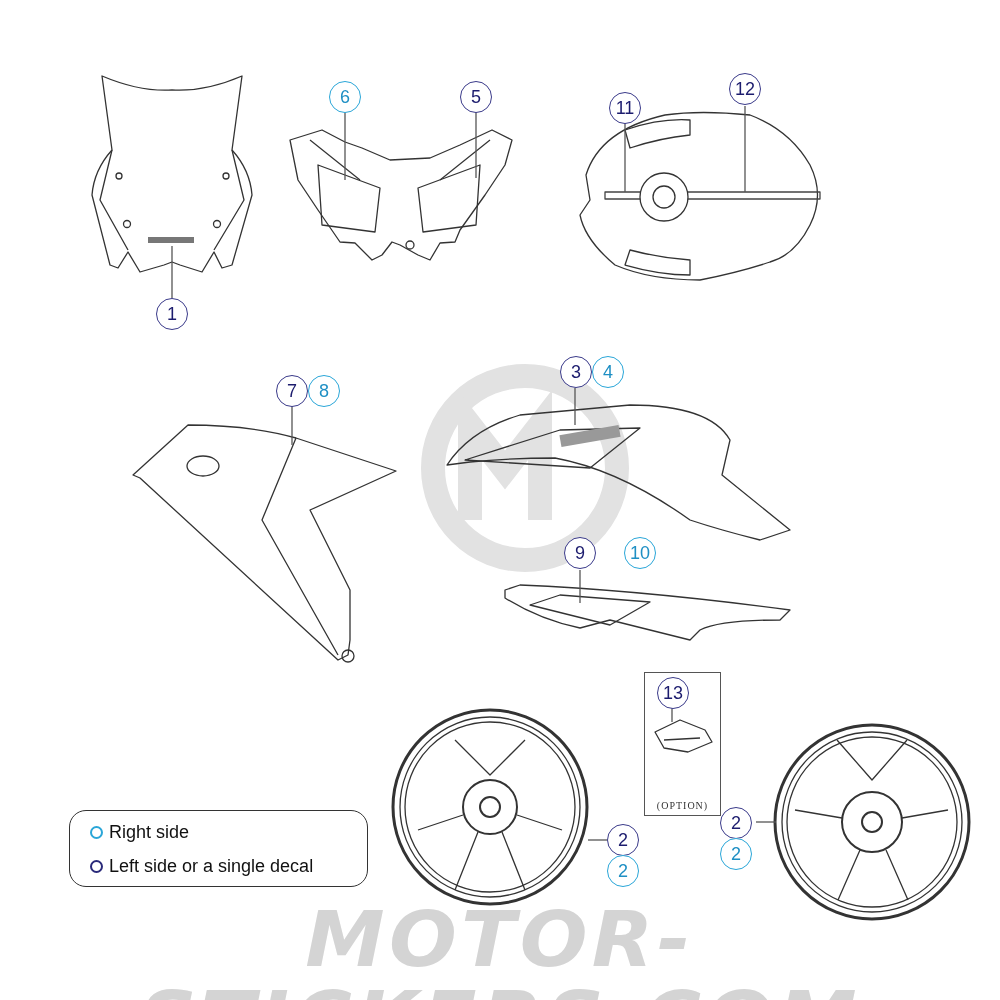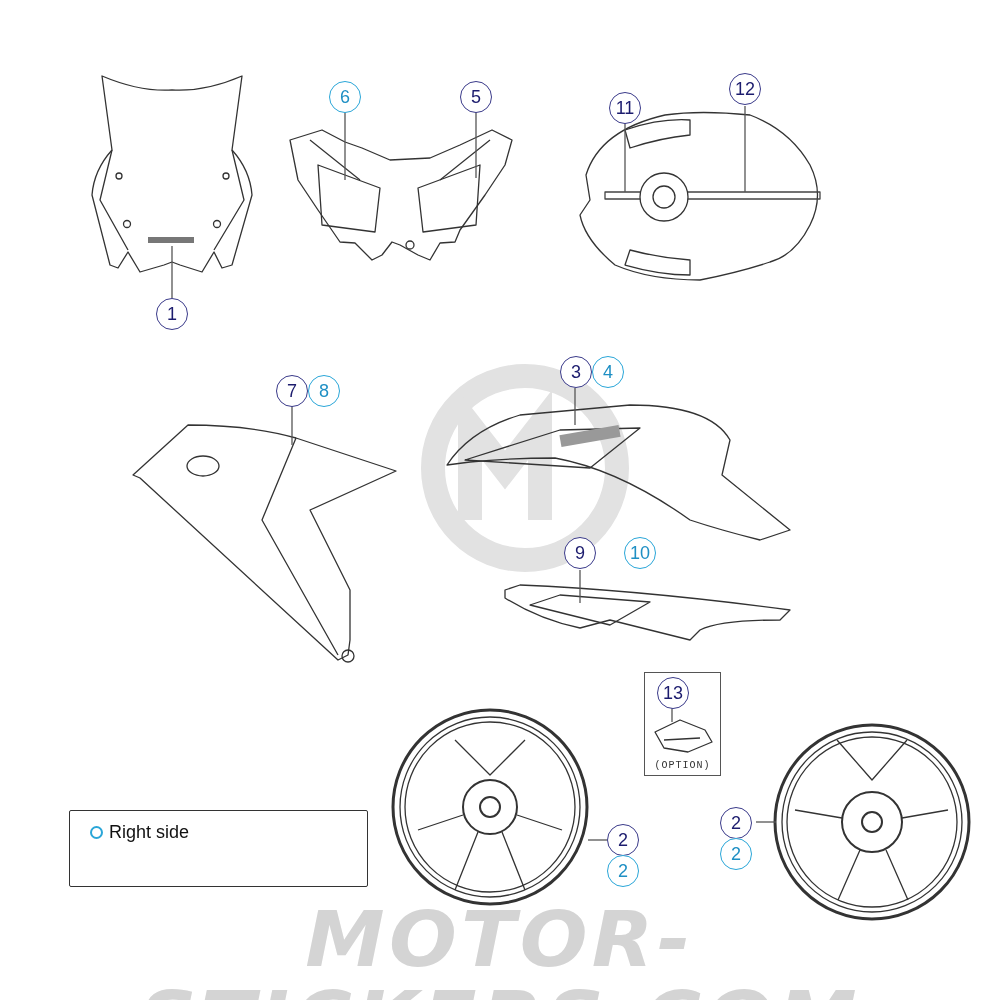--- a/index.html
+++ b/index.html
@@ -1,25 +1,25 @@
 <!DOCTYPE html>
 <html><head>
 <meta charset="utf-8">
 <style>
   html,body{margin:0;padding:0;background:#fff;}
   body{width:1000px;height:1000px;position:relative;overflow:hidden;font-family:"Liberation Sans",sans-serif;}
   #art{position:absolute;left:0;top:0;width:1000px;height:1000px;}
   .callout{position:absolute;width:32px;height:32px;border-radius:50%;border:1.3px solid;box-sizing:border-box;display:flex;align-items:center;justify-content:center;font-size:18px;background:#fff;}
   .c-left{border-color:#3a3a8a;color:#1c1c6e;}
   .c-right{border-color:#2aa6d8;color:#1e8fc4;}
-  .legend{position:absolute;left:69px;top:810px;width:299px;height:77px;border:1.3px solid #333;border-radius:2px;box-sizing:border-box;background:#fff;}
+  .legend{position:absolute;left:69px;top:810px;width:299px;height:77px;border:1.3px solid #333;border-radius:17px;box-sizing:border-box;background:#fff;}
   .legend-row{position:absolute;left:20px;display:flex;align-items:center;font-size:18px;color:#111;}
   .legend-dot{width:13px;height:13px;border-radius:50%;border:2px solid;box-sizing:border-box;margin-right:6px;}
-  .opt-box{position:absolute;left:644px;top:672px;width:77px;height:104px;border:1.2px solid #555;box-sizing:border-box;}
-  .opt-label{position:absolute;left:0;right:0;bottom:4px;text-align:center;font-size:10px;letter-spacing:1px;color:#333;font-family:Liberation Mono, monospace;}
+  .opt-box{position:absolute;left:644px;top:672px;width:77px;height:144px;border:1.2px solid #555;box-sizing:border-box;}
+  .opt-label{position:absolute;left:0;right:0;bottom:4px;text-align:center;font-size:10px;letter-spacing:1px;color:#333;font-family:Liberation Serif, serif;}
   .watermark{position:absolute;left:40px;top:900px;width:920px;height:80px;font-family:"DejaVu Sans",sans-serif;font-weight:bold;font-style:italic;font-size:76px;letter-spacing:4px;color:#d4d4d4;text-align:center;line-height:80px;transform:scaleX(1.05);}
 </style>
 </head>
 <body>
 
 <svg id="art" viewBox="0 0 1000 1000" xmlns="http://www.w3.org/2000/svg">
 
   <g fill="none" stroke="#e2e2e2" stroke-width="24">
     <circle cx="525" cy="468" r="92"></circle>
     <path d="M470 520 L470 425 L505 470 L540 425 L540 520"></path>
@@ -129,15 +129,19 @@
 <div class="opt-box">
   <div class="callout c-left" style="left:12px;top:4px;">13</div>
   <div class="opt-label">(OPTION)</div>
 </div>
 
 <div class="legend">
   <div class="legend-row" style="top:11px;">
     <span class="legend-dot" style="border-color:#2aa6d8;"></span>
     <span>Right side</span>
   </div>
+  <div class="legend-row" style="top:45px;">
+    <span class="legend-dot" style="border-color:#2a2a7a;"></span>
+    <span>Left side or a single decal</span>
+  </div>
 </div>
 
 <div class="watermark">MOTOR-STICKERS.COM</div>
 
 </body></html>

